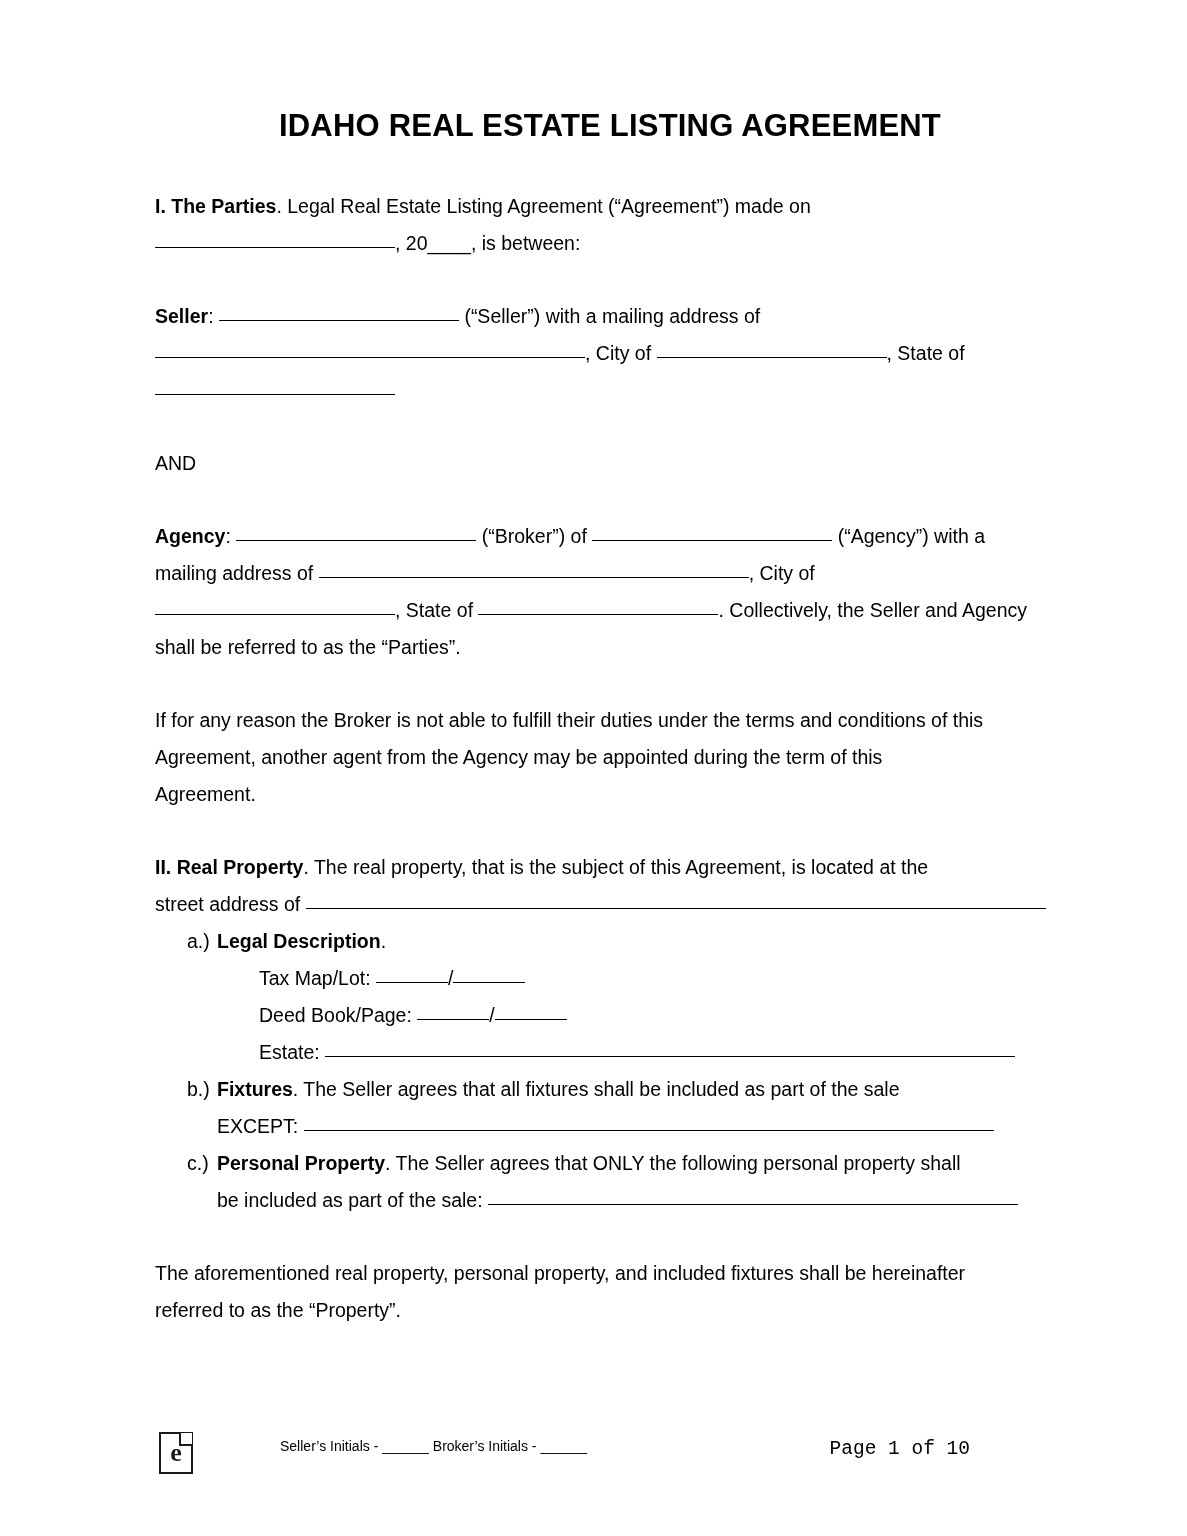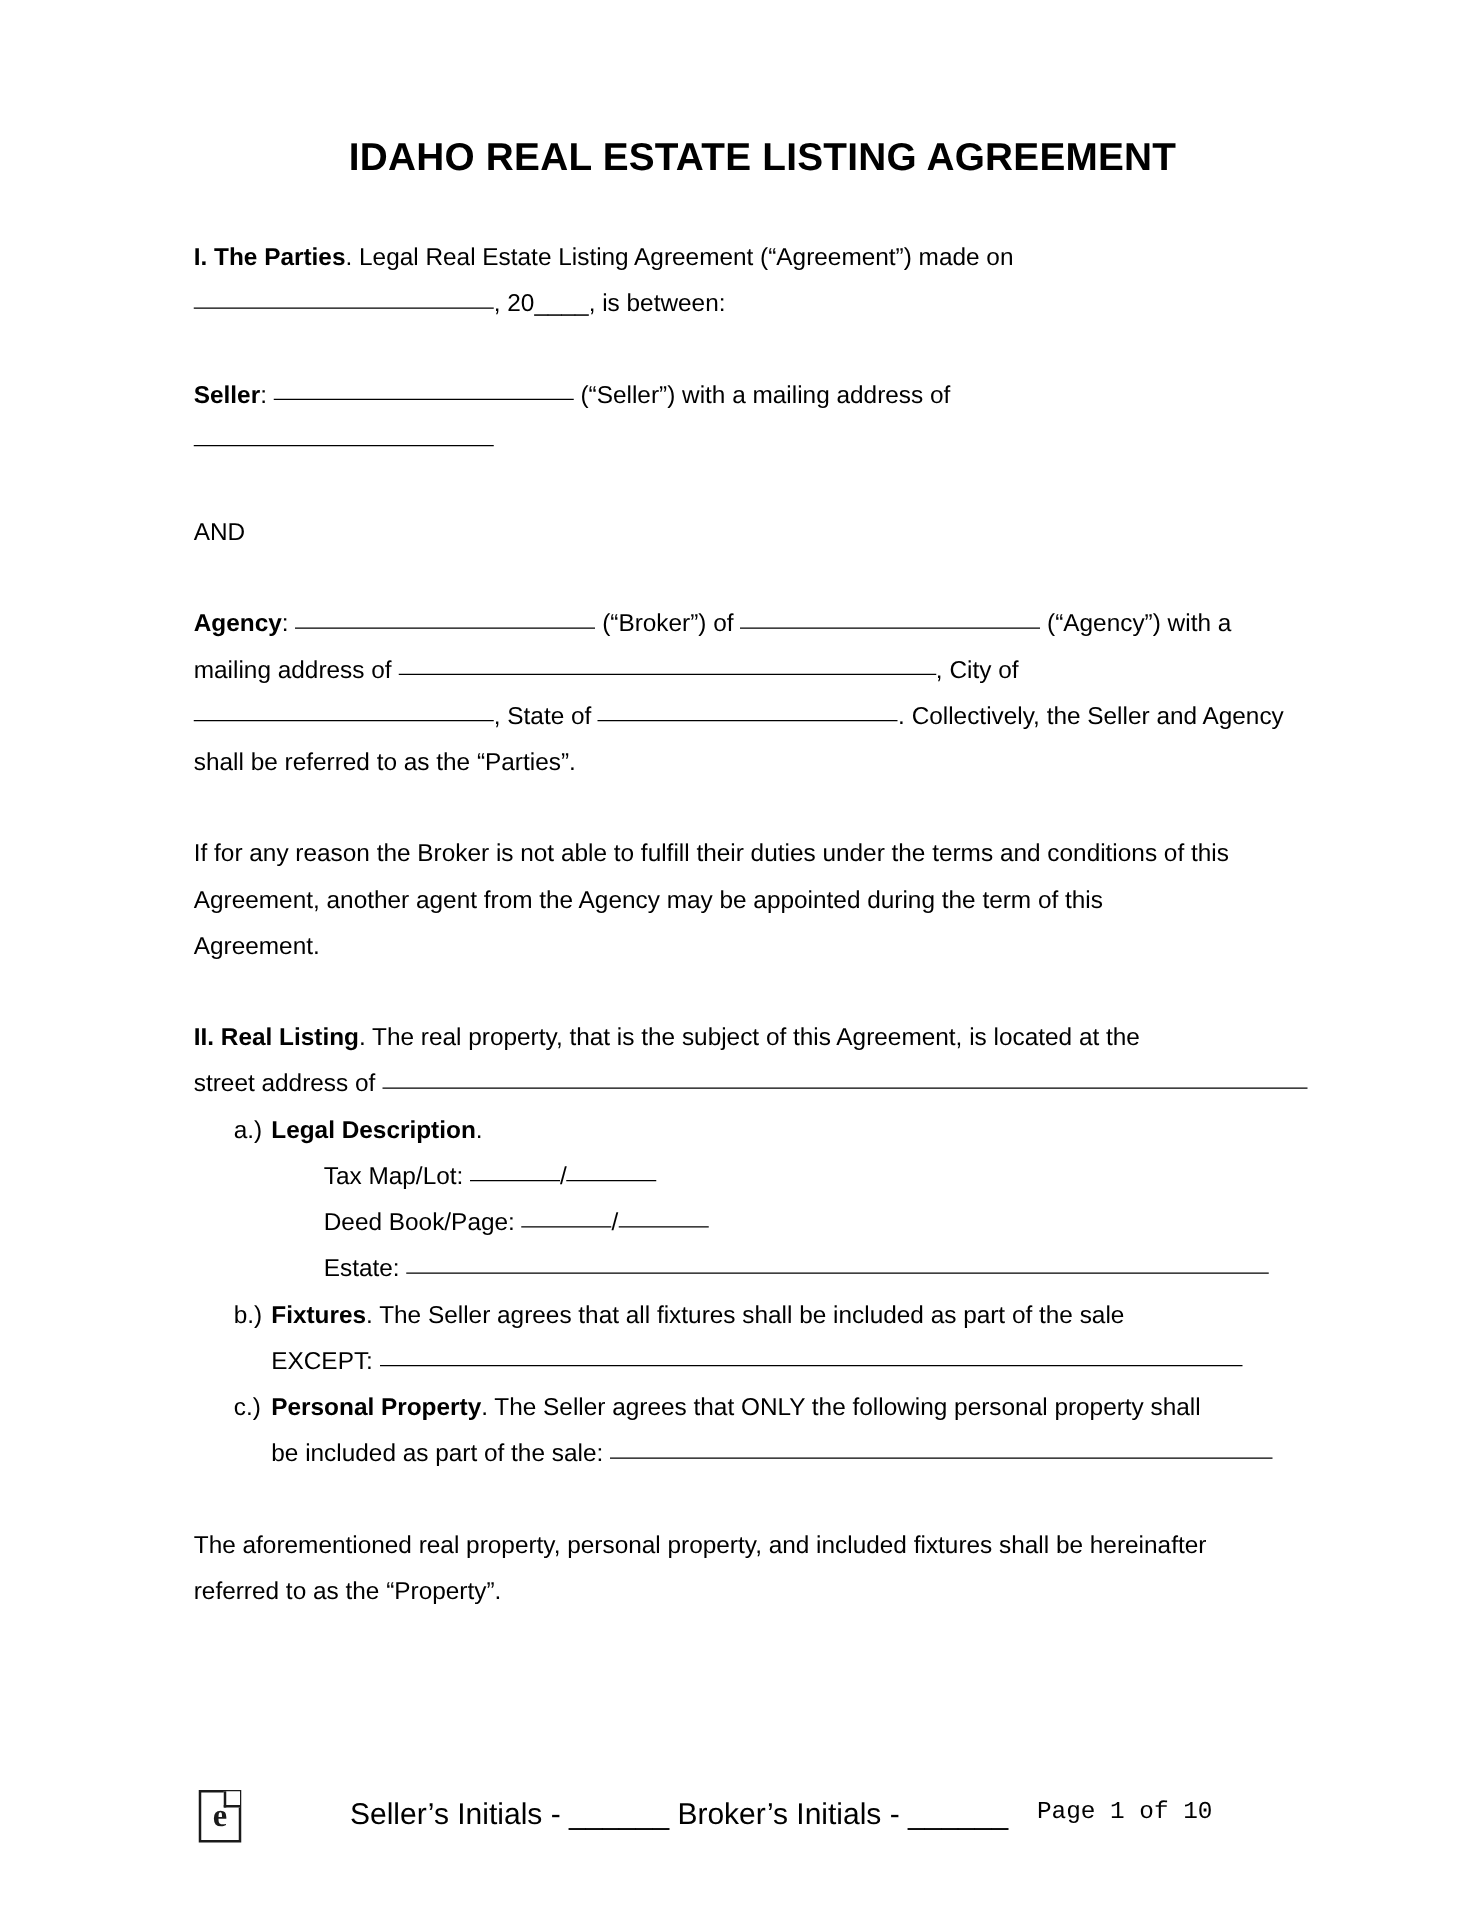--- a/index.html
+++ b/index.html
@@ -115,21 +115,21 @@
     width: 11px;
     height: 11px;
     background: #ffffff;
     border-left: 2px solid #1a1a1a;
     border-bottom: 2px solid #1a1a1a;
   }
   .initials {
     position: absolute;
     left: 125px;
     top: 10px;
-    font-size: 24px;
+    font-size: 14px;
     white-space: nowrap;
   }
   .page-num {
     position: absolute;
     right: 95px;
     top: 10px;
     font-size: 19.5px;
     white-space: nowrap;
     font-family: Liberation Mono, monospace;
   }
@@ -144,20 +144,21 @@
     <h1 class="doc-title">IDAHO REAL ESTATE LISTING AGREEMENT</h1>
 
     <div class="gap-lg"></div>
 
     <p class="para"><span class="bold">I. The Parties</span><span>. Legal Real Estate Listing Agreement (“Agreement”) made on</span></p>
     <p class="para"><span class="fill" style="width:240px"></span><span>, 20____, is between:</span></p>
 
     <div class="gap-md"></div>
 
     <p class="para"><span class="bold">Seller</span><span>: </span><span class="fill" style="width:240px"></span><span> (“Seller”) with a mailing address of</span></p>
+    <p class="para"><span class="fill" style="width:430px"></span><span>, City of </span><span class="fill" style="width:230px"></span><span>, State of </span></p>
     <p class="para"><span class="fill" style="width:240px"></span></p>
 
     <div class="gap-md"></div>
 
     <p class="para">AND</p>
 
     <div class="gap-md"></div>
 
     <p class="para"><span class="bold">Agency</span><span>: </span><span class="fill" style="width:240px"></span><span> (“Broker”) of </span><span class="fill" style="width:240px"></span><span> (“Agency”) with a</span></p>
     <p class="para"><span>mailing address of </span><span class="fill" style="width:430px"></span><span>, City of</span></p>
@@ -165,21 +166,21 @@
     <p class="para">shall be referred to as the “Parties”.</p>
 
     <div class="gap-md"></div>
 
     <p class="para">If for any reason the Broker is not able to fulfill their duties under the terms and conditions of this</p>
     <p class="para">Agreement, another agent from the Agency may be appointed during the term of this</p>
     <p class="para">Agreement.</p>
 
     <div class="gap-md"></div>
 
-    <p class="para"><span class="bold">II. Real Listing</span><span>. The real property, that is the subject of this Agreement, is located at the</span></p>
+    <p class="para"><span class="bold">II. Real Property</span><span>. The real property, that is the subject of this Agreement, is located at the</span></p>
     <p class="para"><span>street address of </span><span class="fill" style="width:740px"></span></p>
 
     <div class="list">
 
       <div class="list-item">
         <div class="list-marker">a.)</div>
         <div class="list-body"><span class="bold">Legal Description</span><span>.</span></div>
       </div>
 
       <div class="sub-line"><span>Tax Map/Lot: </span><span class="fill" style="width:72px"></span><span>/</span><span class="fill" style="width:72px"></span></div>

